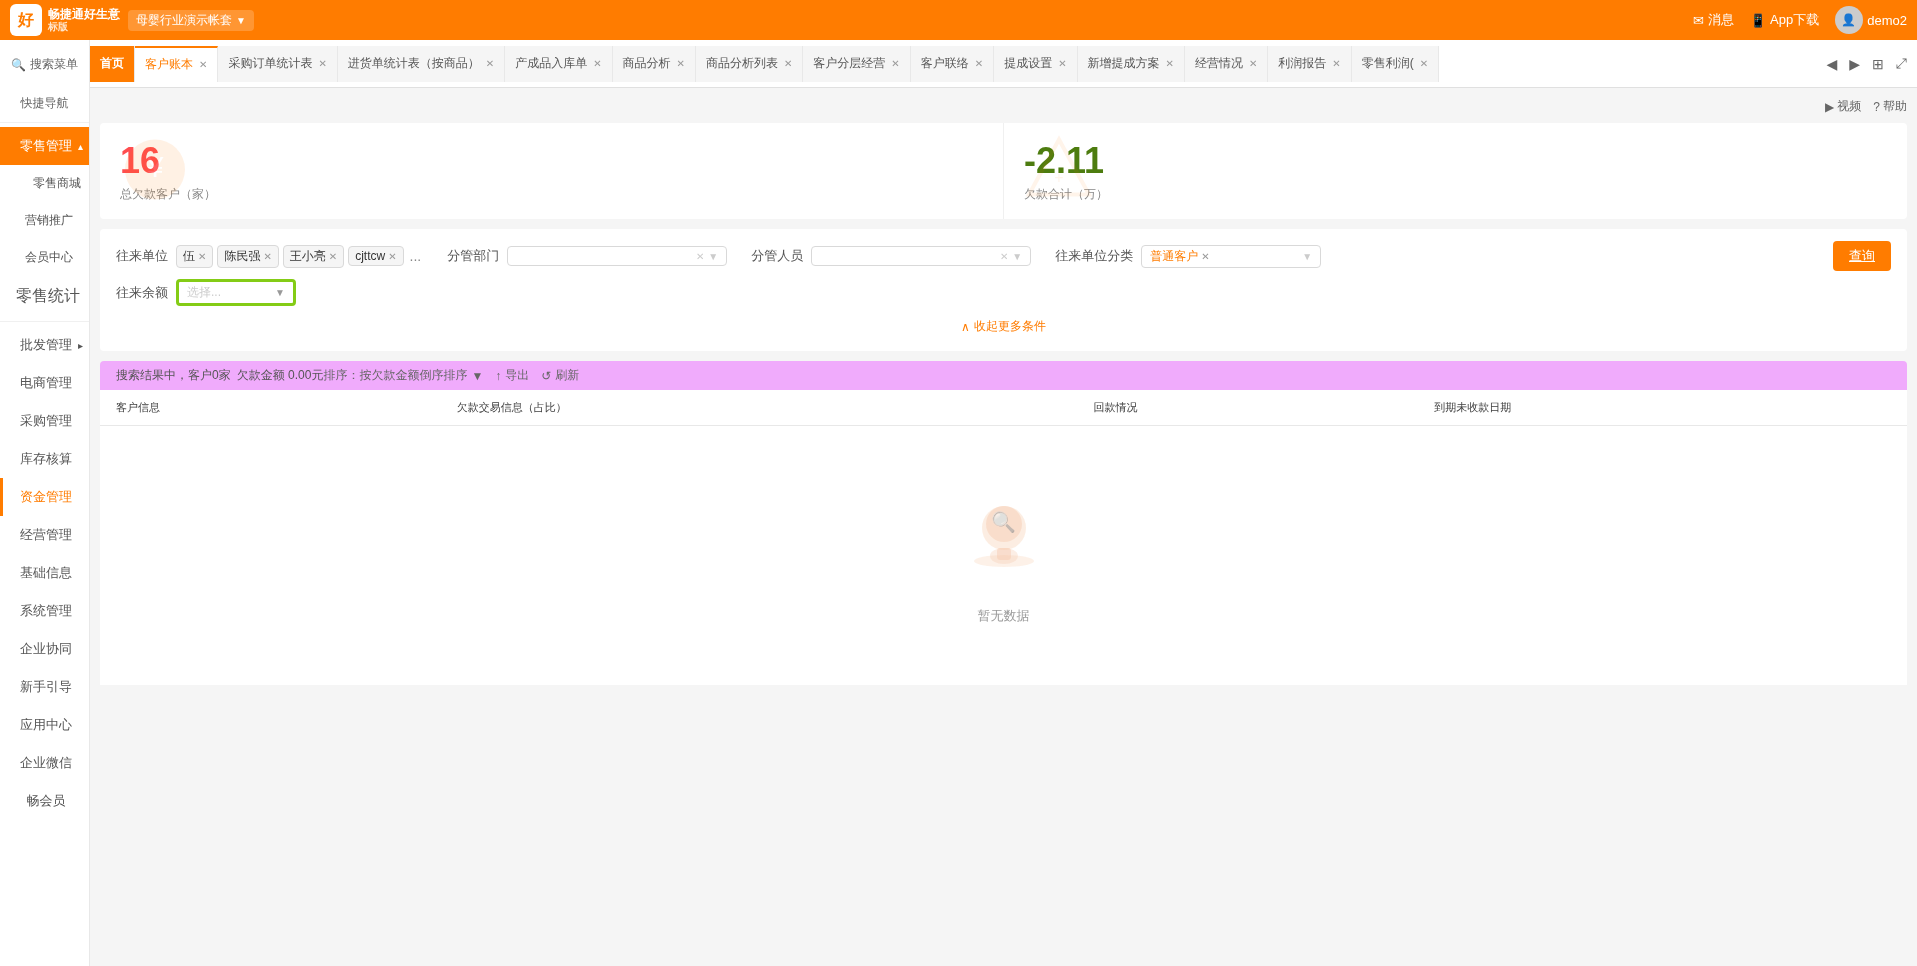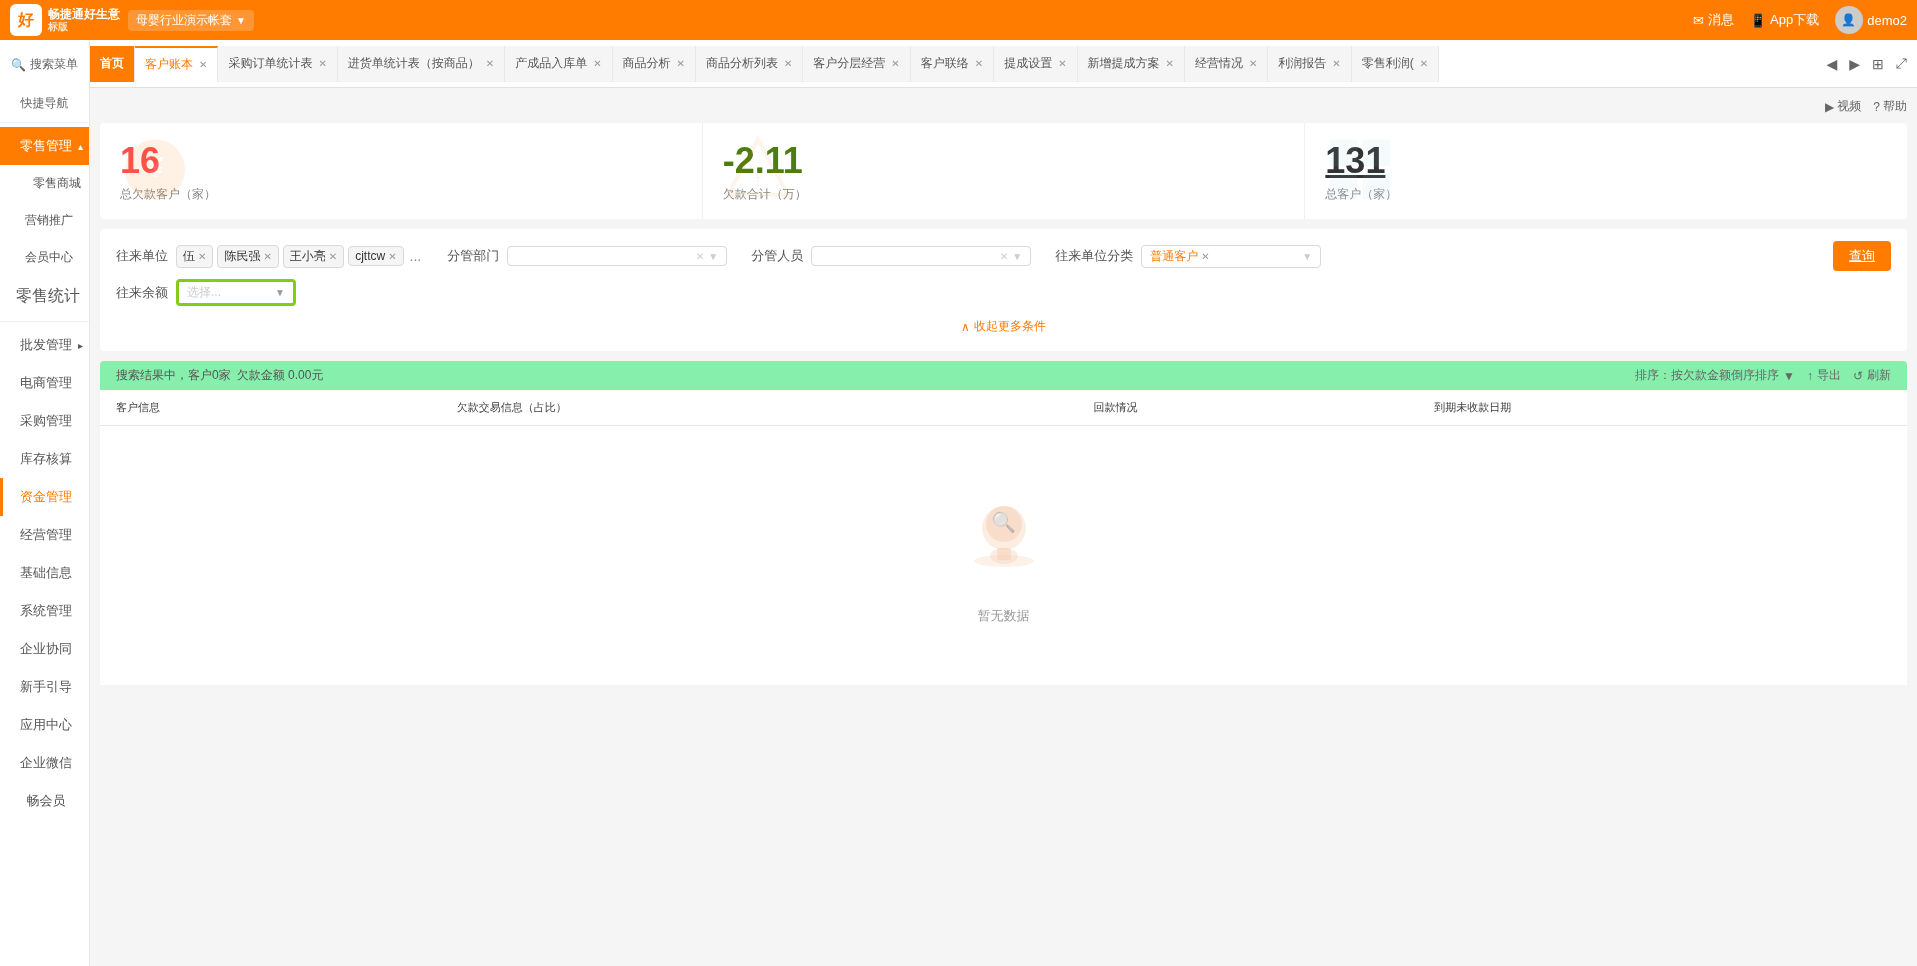--- a/index.html
+++ b/index.html
@@ -60,21 +60,21 @@
     .filter-tags { display: flex; align-items: center; flex-wrap: wrap; gap: 4px; }
     .filter-tag { display: flex; align-items: center; background: #f5f5f5; border: 1px solid #d9d9d9; border-radius: 4px; padding: 2px 6px; font-size: 12px; gap: 3px; cursor: pointer; }
     .filter-tag .tag-close { color: #999; font-size: 10px; cursor: pointer; }
     .filter-more { color: #888; font-size: 14px; cursor: pointer; padding: 2px; }
     .filter-input-wrap { display: flex; align-items: center; border: 1px solid #d9d9d9; border-radius: 4px; padding: 2px 8px; background: white; min-width: 200px; gap: 4px; }
     .filter-input { border: none; outline: none; font-size: 12px; flex: 1; }
     .filter-btn-query { background: #ff7c00; color: white; border: none; border-radius: 4px; padding: 6px 16px; font-size: 13px; cursor: pointer; margin-left: auto; text-decoration: underline; }
     .filter-collapse { display: flex; align-items: center; justify-content: center; padding: 4px; color: #ff7c00; font-size: 12px; cursor: pointer; gap: 4px; }
 
     
-    .result-bar { display: flex; align-items: center; justify-content: space-between; background: #86efac; padding: 6px 16px; font-size: 12px; color: #555; border-radius: 4px 4px 0 0; }
+    .result-bar { display: flex; align-items: center; background: #f0abfc; padding: 6px 16px; font-size: 12px; color: #555; border-radius: 4px 4px 0 0; }
     .result-bar-left { display: flex; align-items: center; gap: 6px; }
     .result-bar-right { display: flex; align-items: center; gap: 12px; color: #666; }
     .result-sort { display: flex; align-items: center; gap: 4px; cursor: pointer; }
     .result-action { display: flex; align-items: center; gap: 4px; cursor: pointer; color: #666; }
 
     
     .data-table { width: 100%; background: white; border-collapse: collapse; }
     .data-table th { padding: 10px 16px; background: white; text-align: left; font-weight: 500; font-size: 11px; color: #404040; border-bottom: 1px solid #e8e8e8; }
     .data-table td { padding: 10px 16px; border-bottom: 1px solid #f5f5f5; font-size: 13px; }
 
@@ -288,32 +288,20 @@
           </div>
           <div class="stat-card">
             <div style="position:absolute;left:20px;top:50%;transform:translateY(-50%);opacity:0.08;">
               <svg width="70" height="70" viewBox="0 0 70 70">
                   <polygon points="35,5 65,60 5,60" fill="none" stroke="#ff7c00" stroke-width="4"></polygon>
                   <text x="35" y="48" text-anchor="middle" font-size="16" fill="#ff7c00">+</text>
                 </svg>
             </div>
             <span class="stat-number negative">-2.11</span>
             <span class="stat-label">欠款合计（万）</span>
-          </div>
-          <div class="stat-card">
-            <div style="position:absolute;left:20px;top:50%;transform:translateY(-50%);opacity:0.08;">
-              <svg width="70" height="70" viewBox="0 0 70 70">
-                <rect x="5" y="5" width="27" height="27" rx="2" fill="#90c8e8"></rect>
-                <rect x="38" y="5" width="27" height="27" rx="2" fill="#90c8e8"></rect>
-                <rect x="5" y="38" width="27" height="27" rx="2" fill="#90c8e8"></rect>
-                <rect x="38" y="38" width="27" height="27" rx="2" fill="#90c8e8"></rect>
-              </svg>
-            </div>
-            <span class="stat-number black">131</span>
-            <span class="stat-label">总客户（家）</span>
           </div>
         </div>
 
         <div class="filter-area">
           <div class="filter-row">
             <span class="filter-label">往来单位</span>
             <div class="filter-tags">
               <div class="filter-tag">
                 <span>伍</span>
                 <span class="tag-close">✕</span>

